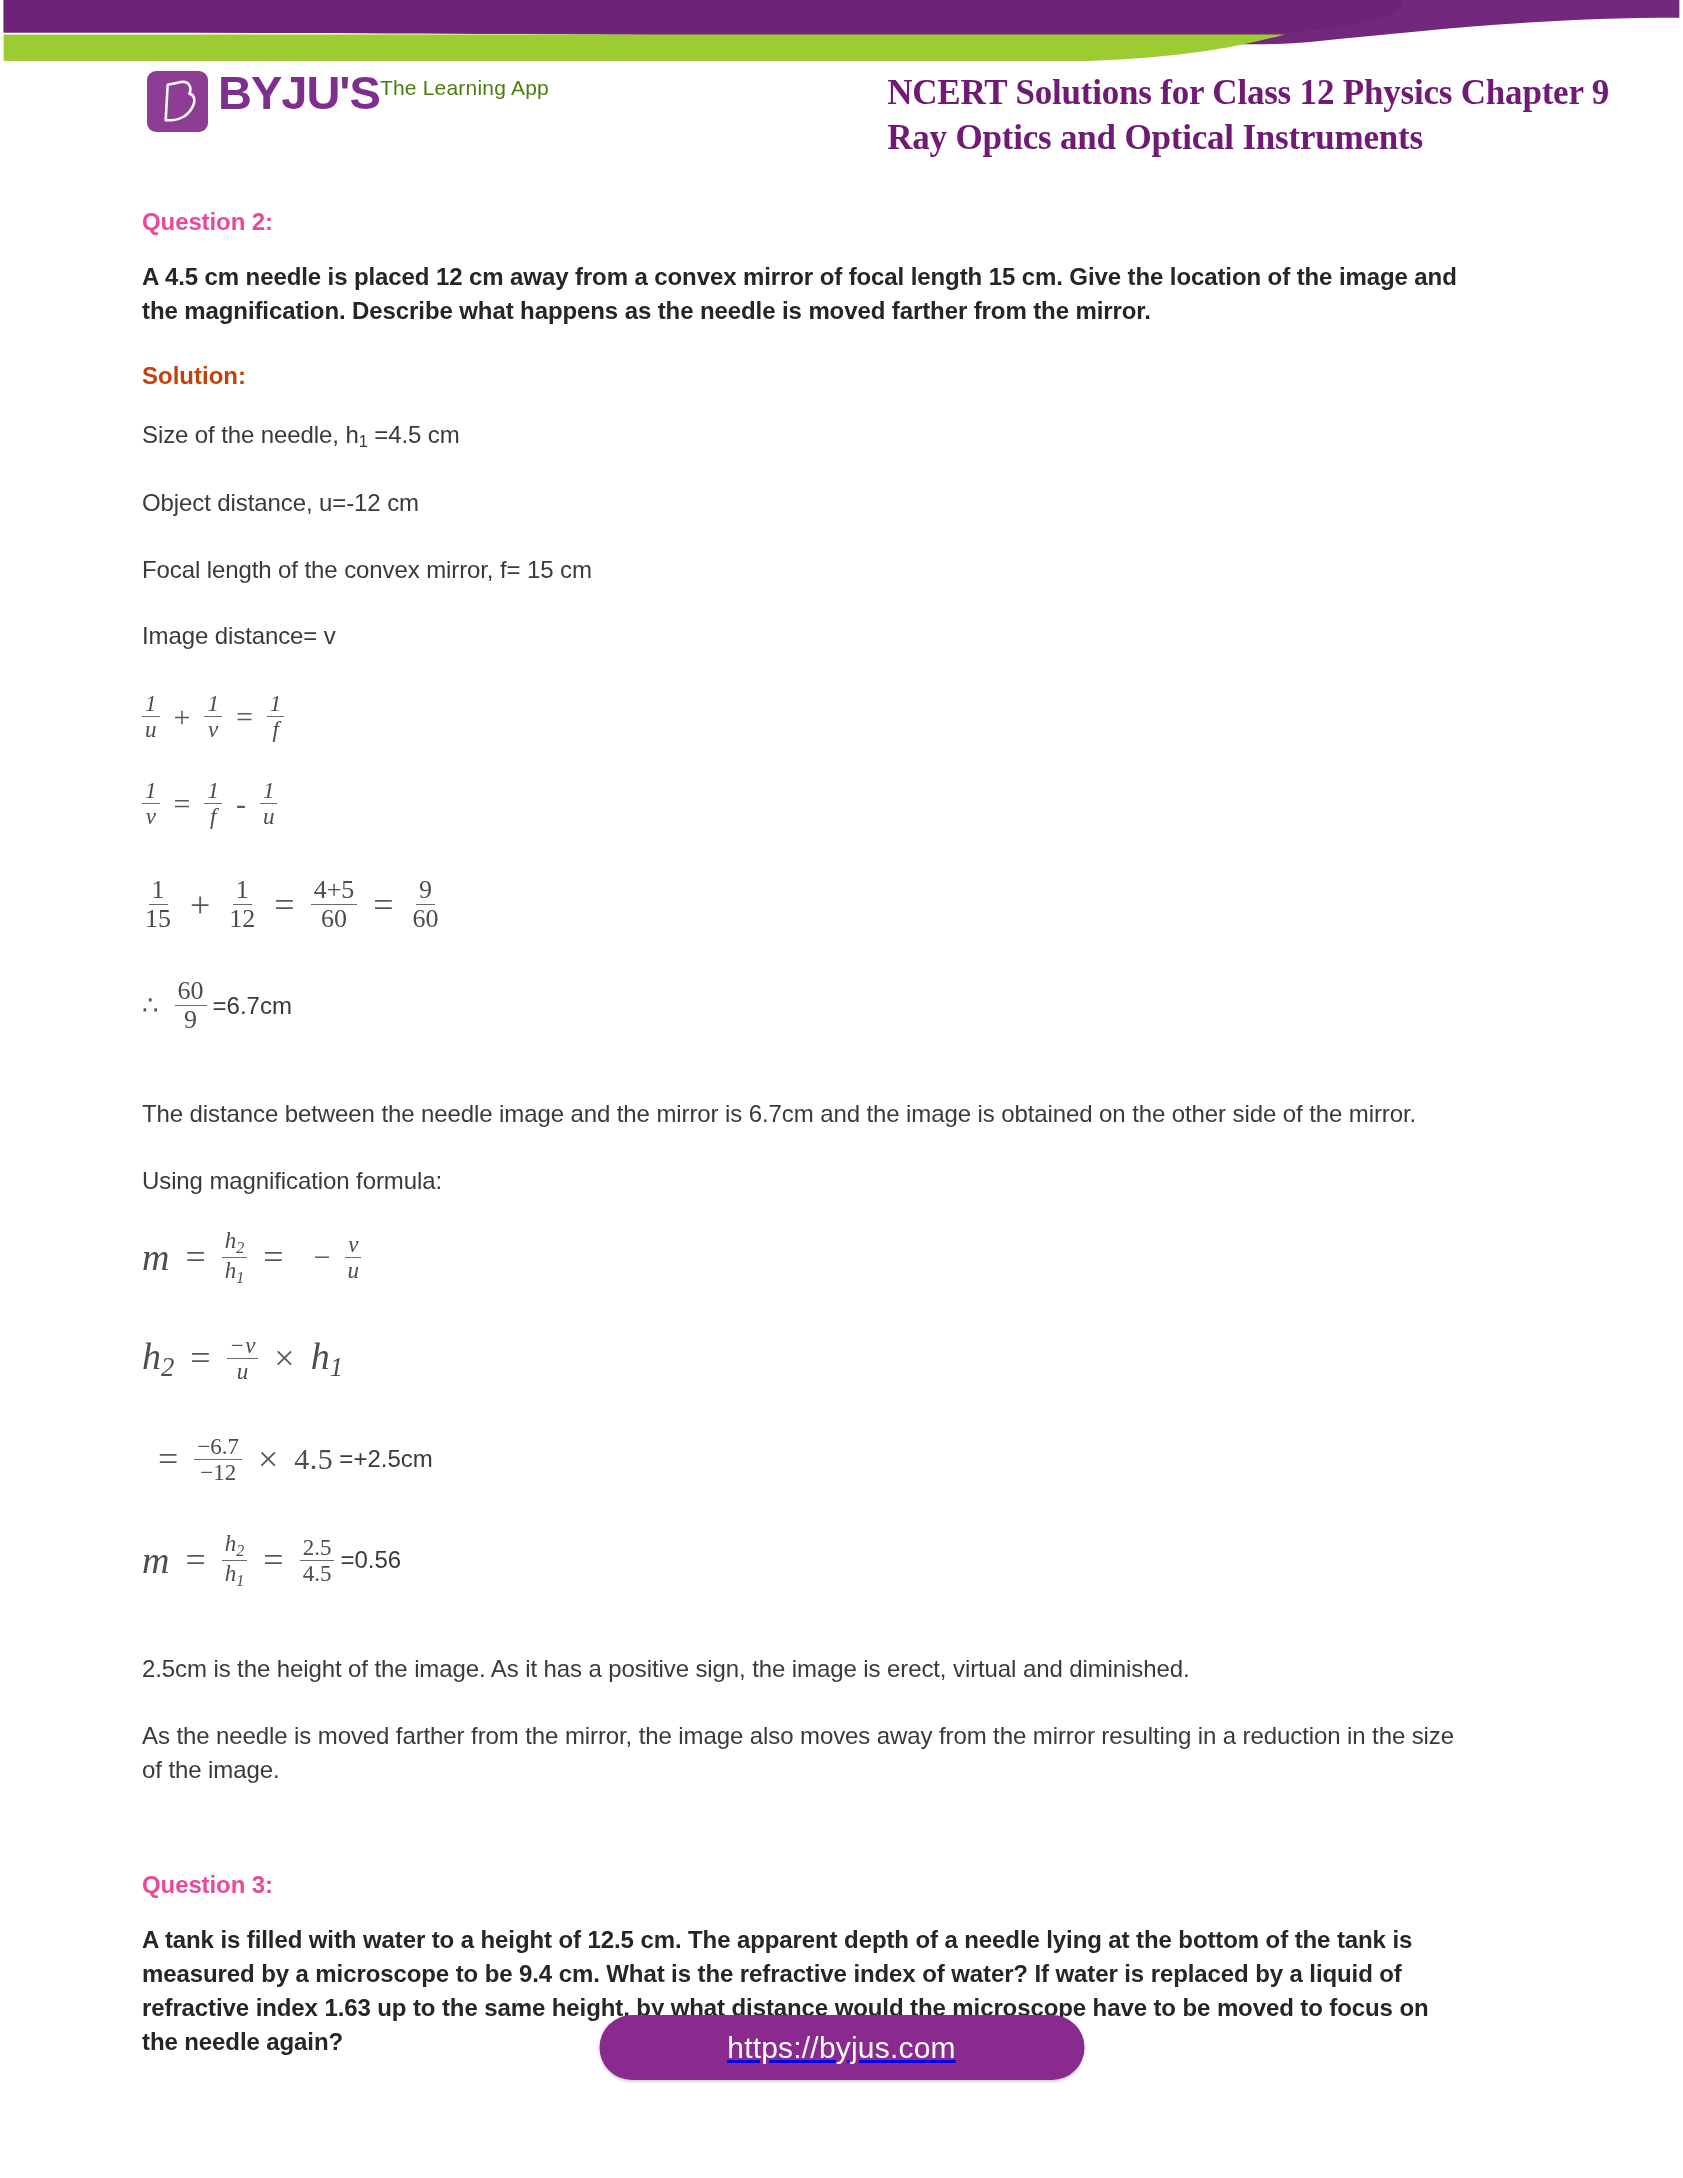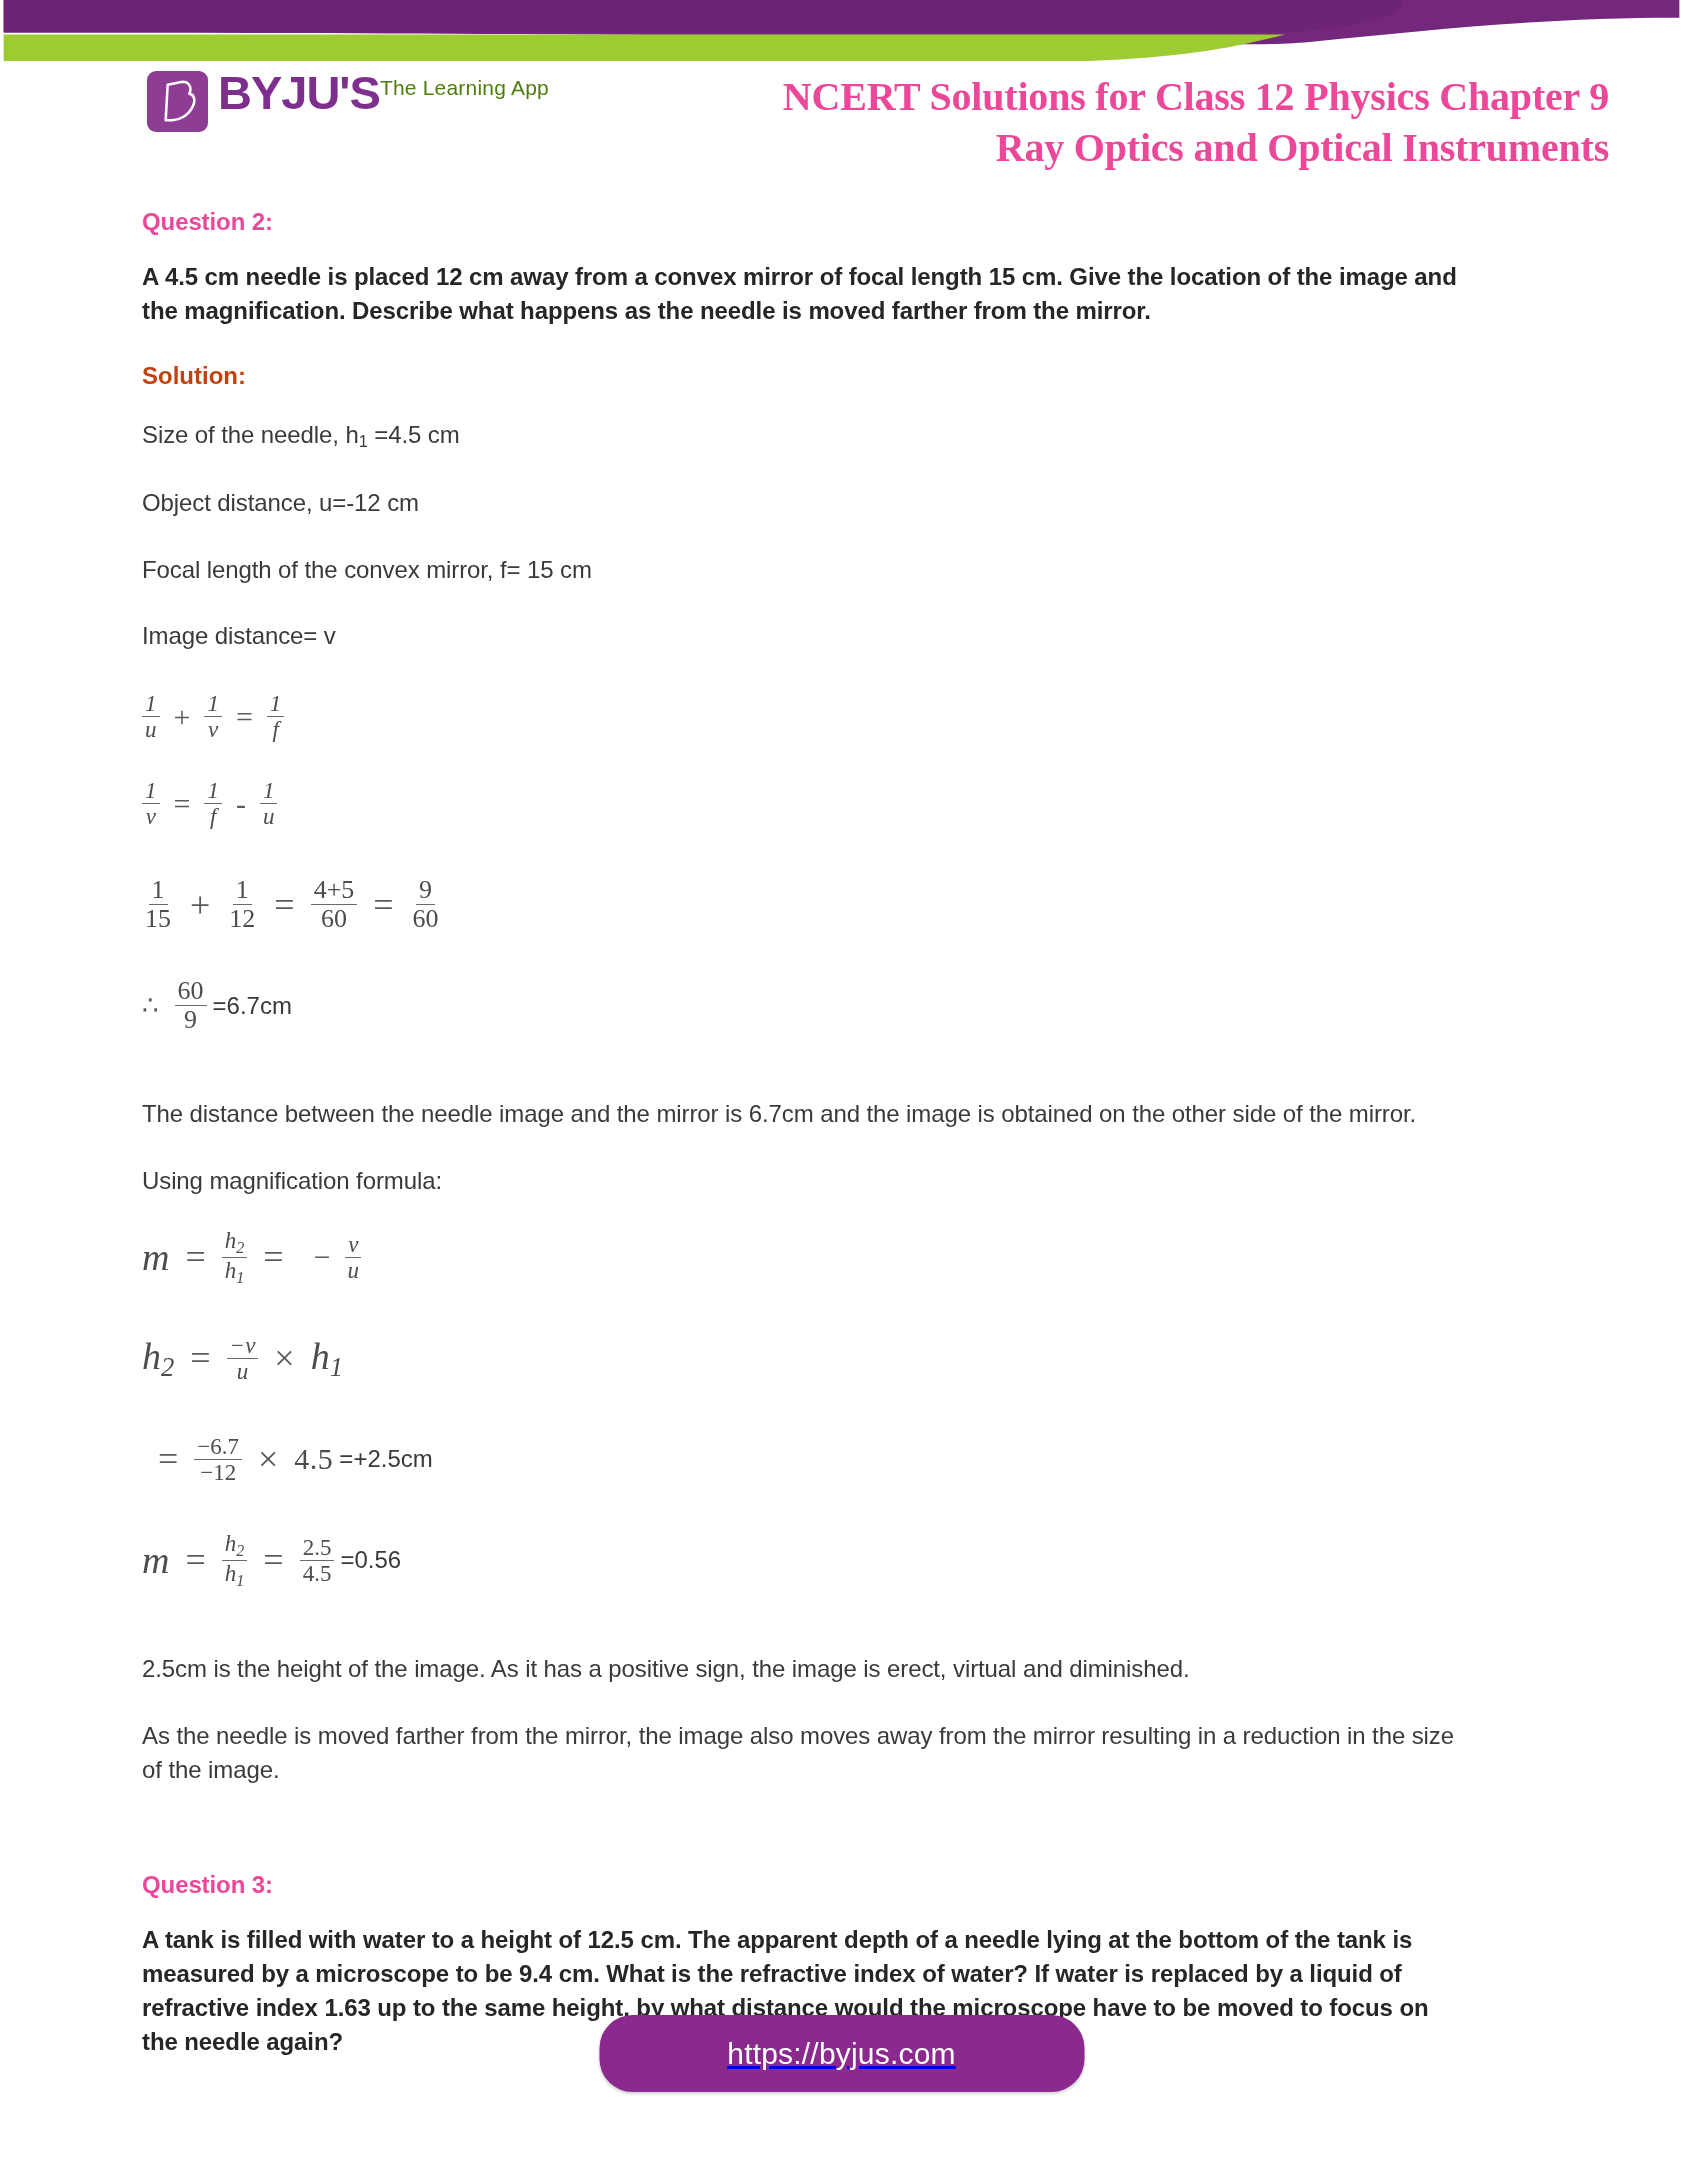--- a/index.html
+++ b/index.html
@@ -68,26 +68,25 @@
     line-height: 1.2;
     margin-top: 4px;
     letter-spacing: 0.2px;
   }
 
   
   .header-title {
     position: absolute;
     right: 74px;
     top: 71px;
-    text-align: right;
     font-family: "Liberation Serif", serif;
     font-weight: bold;
-    font-size: 40px;
+    font-size: 35px;
     line-height: 1.28;
-    color: #ec4899;
+    color: #701a75;
     letter-spacing: -0.2px;
   }
   .header-title .ht-line { display: block; white-space: nowrap; }
 
   
   .content {
     position: absolute;
     left: 142px;
     top: 208px;
     width: 1386px;
@@ -202,21 +201,21 @@
   .spacer-md { height: 40px; }
   .spacer-lg { height: 61px; }
 
   
   .footer-pill {
     position: absolute;
     left: 50%;
     transform: translateX(-50%);
     top: 2015px;
     width: 485px;
-    height: 77px;
+    height: 65px;
     border-radius: 33px;
     background: #8a2a8f;
     display: flex;
     align-items: center;
     justify-content: center;
     box-shadow: 0 2px 3px rgba(0,0,0,0.18);
   }
   .footer-pill-text {
     color: #ffffff;
     font-size: 30px;

